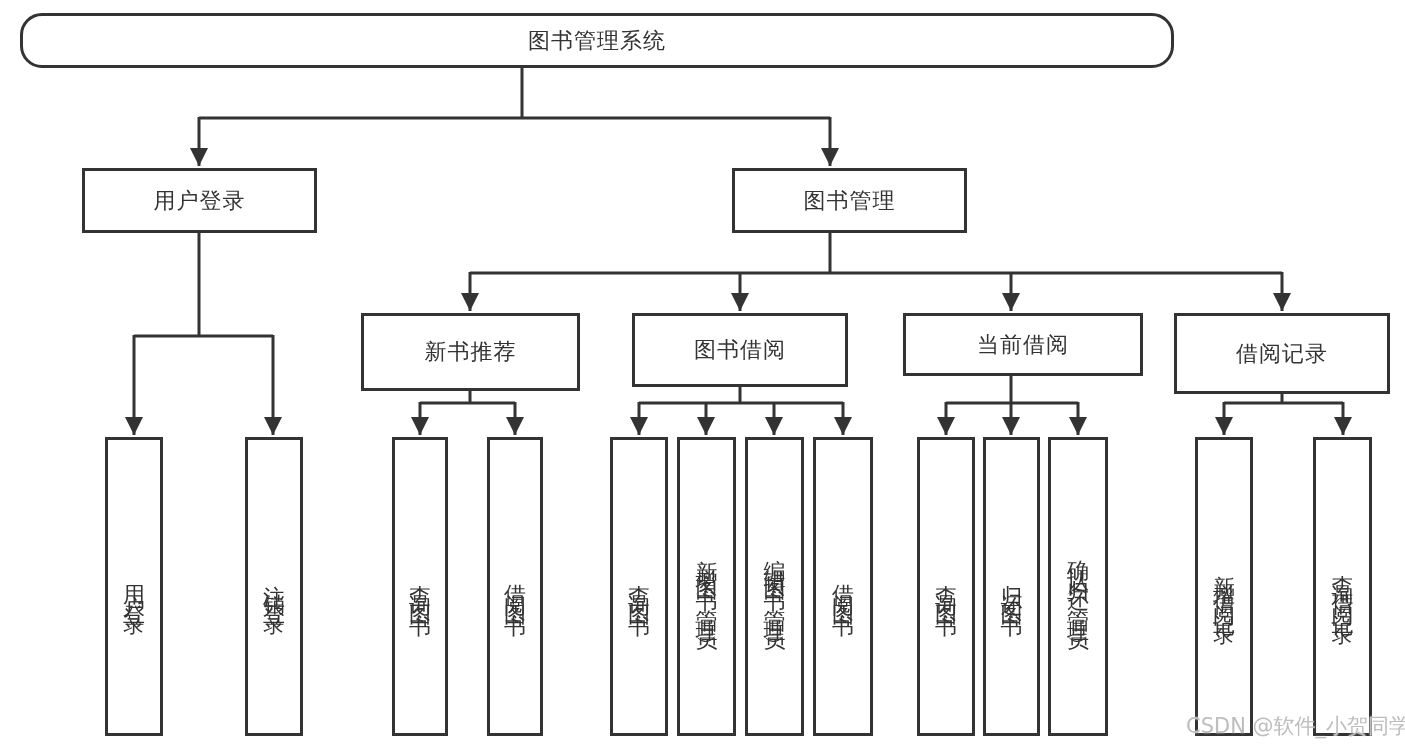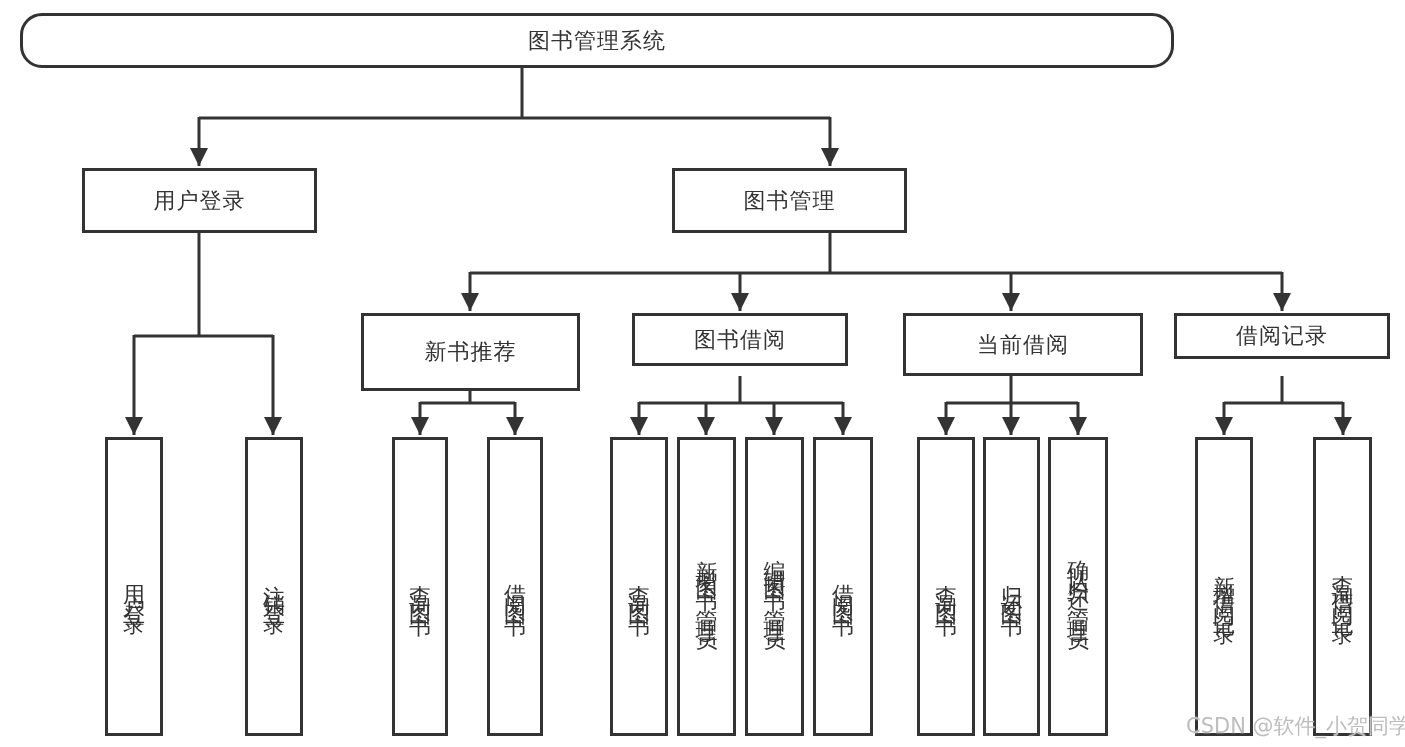--- a/index.html
+++ b/index.html
@@ -106,34 +106,34 @@
     </g>
   </svg>
 
   <div class="box" style="left:20px; top:13px; width:1154px; height:55px;border-radius:22px;">
     <span class="hlabel">图书管理系统</span>
   </div>
 
   <div class="box" style="left:82px; top:168px; width:235px; height:65px;">
     <span class="hlabel">用户登录</span>
   </div>
-  <div class="box" style="left:672px; top:168px; width:235px; height:65px;">
+  <div class="box" style="left:732px; top:168px; width:235px; height:65px;">
     <span class="hlabel">图书管理</span>
   </div>
 
   <div class="box" style="left:361px; top:313px; width:219px; height:78px;">
     <span class="hlabel">新书推荐</span>
   </div>
-  <div class="box" style="left:632px; top:313px; width:216px; height:53px;">
+  <div class="box" style="left:632px; top:313px; width:216px; height:74px;">
     <span class="hlabel">图书借阅</span>
   </div>
   <div class="box" style="left:903px; top:313px; width:240px; height:63px;">
     <span class="hlabel">当前借阅</span>
   </div>
-  <div class="box" style="left:1174px; top:313px; width:216px; height:46px;">
+  <div class="box" style="left:1174px; top:313px; width:216px; height:81px;">
     <span class="hlabel">借阅记录</span>
   </div>
 
   <div class="box" style="left:105px; top:437px; width:58px; height:299px;">
     <span class="vlabel">用户登录</span>
   </div>
   <div class="box" style="left:245px; top:437px; width:58px; height:299px;">
     <span class="vlabel">注销登录</span>
   </div>
 

